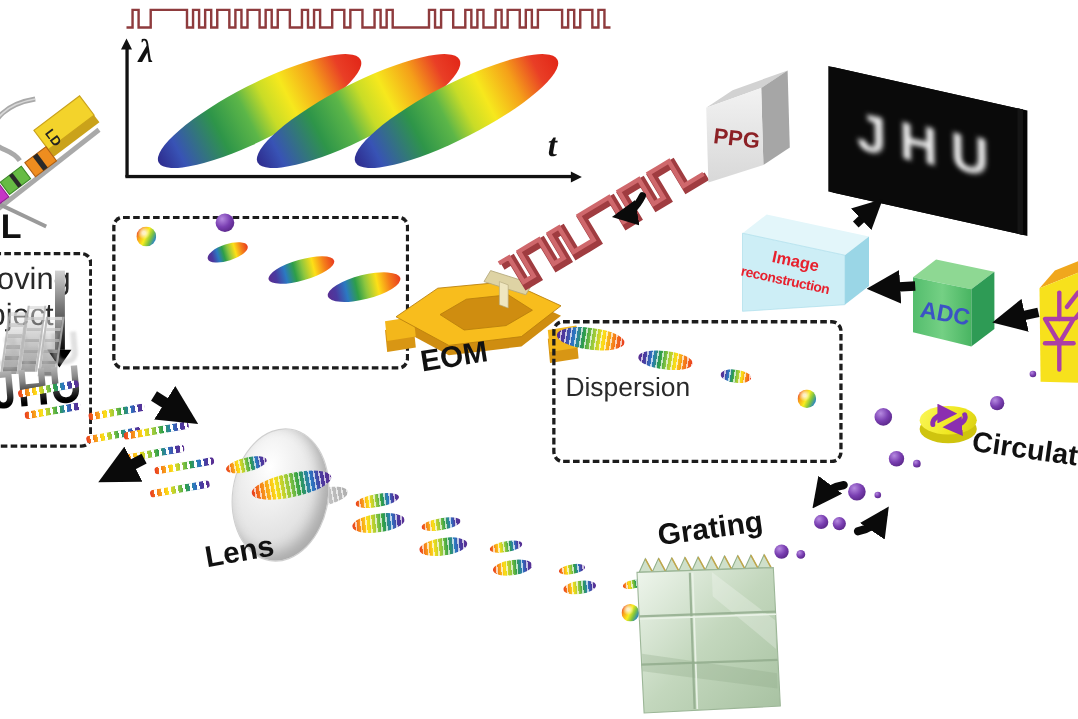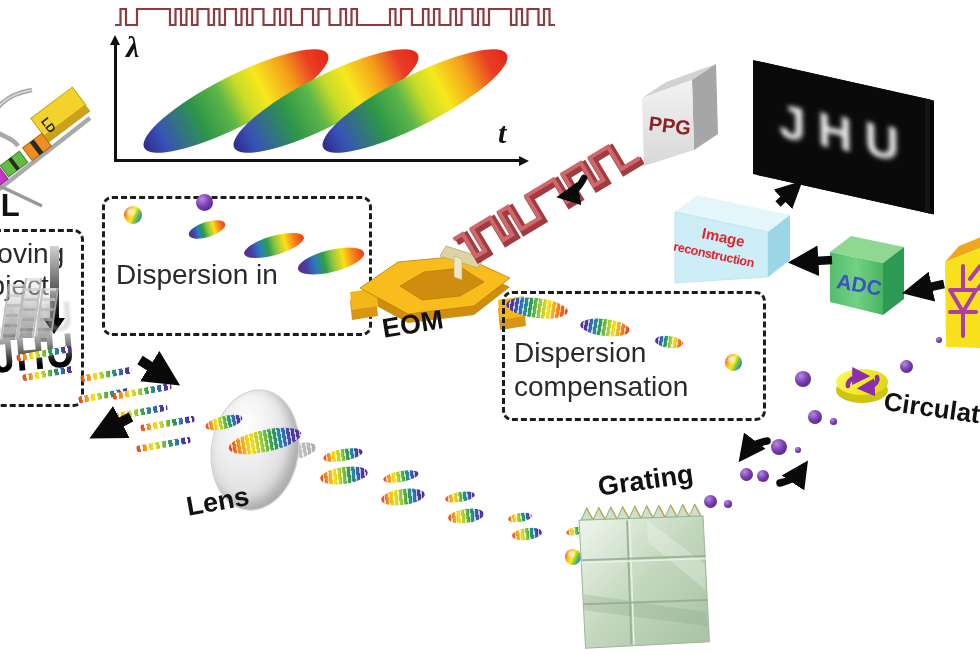--- a/index.html
+++ b/index.html
@@ -105,21 +105,20 @@
   </div>
   <div class="dn-arrow"></div>
   <div class="ladder" style="left:4px;top:284px;height:56px"></div>
   <div class="ladder" style="left:21px;top:278px;height:60px"></div>
   <div class="ladder" style="left:38px;top:288px;height:54px"></div>
   <div class="jhu-ghost">JHU</div>
   <div class="jhu">JHU</div>
 
   <div class="dashbox" style="left:102px;top:196px;width:264px;height:134px"></div>
   <div class="lbl" style="left:116px;top:258px;font-size:28px;line-height:34px">
-    <div>Dispersion in</div>
   </div>
   <div class="rsphere" style="left:124px;top:206px;width:18px;height:18px"></div>
   <div class="pulse ps" style="left:188px;top:222px;width:38px;height:15px;transform:rotate(-18deg)"></div>
   <div class="pulse ps" style="left:243px;top:236px;width:62px;height:19px;transform:rotate(-16deg)"></div>
   <div class="pulse ps" style="left:297px;top:250px;width:68px;height:22px;transform:rotate(-14deg)"></div>
 
   <svg class="abs" style="left:350px;top:238px;width:180px;height:120px;overflow:visible">
     <path d="M10,59 L48,33 L112,27 L160,49 L124,77 L58,85 Z" fill="#cf8d10"></path>
     <path d="M0,62 L26,58 L28,78 L2,82 Z" fill="#d89614"></path>
     <path d="M148,70 L174,66 L176,88 L150,92 Z" fill="#d89614"></path>
@@ -198,23 +197,22 @@
       <marker id="pah" markerWidth="4" markerHeight="4" refX="2.4" refY="2" orient="auto">
         <path d="M0,0 L4,2 L0,4 Z" fill="#8b2fb0"></path>
       </marker>
     </defs>
     <path d="M12,18 A15,9 0 0 1 27,8" fill="none" stroke="#8b2fb0" stroke-width="4.5" stroke-linecap="round" marker-end="url(#pah)"></path>
     <path d="M41,9 A15,9 0 0 1 28,20" fill="none" stroke="#8b2fb0" stroke-width="4.5" stroke-linecap="round" marker-end="url(#pah)"></path>
   </svg>
   <div class="lbl" style="left:886px;top:386px;font-size:26px;font-weight:700;color:#111;transform:rotate(8deg)">Circulator</div>
 
   <div class="dashbox" style="left:502px;top:291px;width:258px;height:124px"></div>
-  <div class="lbl" style="left:514px;top:336px;font-size:28px;line-height:34px">
+  <div class="lbl" style="left:514px;top:336px;font-size:24px;line-height:34px">
     <div>Dispersion</div>
-    <div>compensation</div>
   </div>
   <div class="pulse pb" style="left:506px;top:298px;width:62px;height:20px;transform:rotate(7deg)"></div>
   <div class="pulse pb" style="left:580px;top:319px;width:50px;height:17px;transform:rotate(7deg)"></div>
   <div class="pulse pb" style="left:655px;top:336px;width:28px;height:12px;transform:rotate(7deg)"></div>
   <div class="rsphere" style="left:725px;top:354px;width:17px;height:17px"></div>
 
   <div class="pulse pg" style="left:238px;top:424px;width:50px;height:15px;transform:rotate(-12deg)"></div>
   <div class="pulse pg" style="left:262px;top:444px;width:55px;height:17px;transform:rotate(-12deg)"></div>
   <div class="lens"></div>
   <div class="lbl" style="left:184px;top:492px;font-size:27px;font-weight:700;color:#111;transform:rotate(-10deg)">Lens</div>

